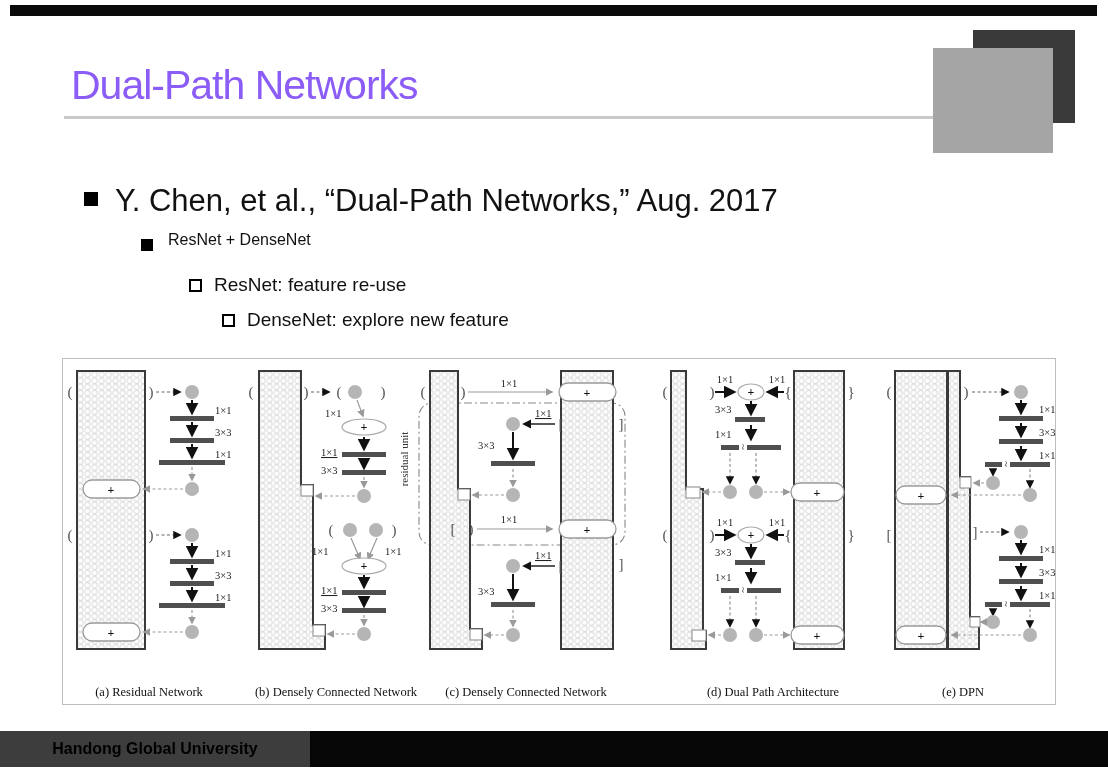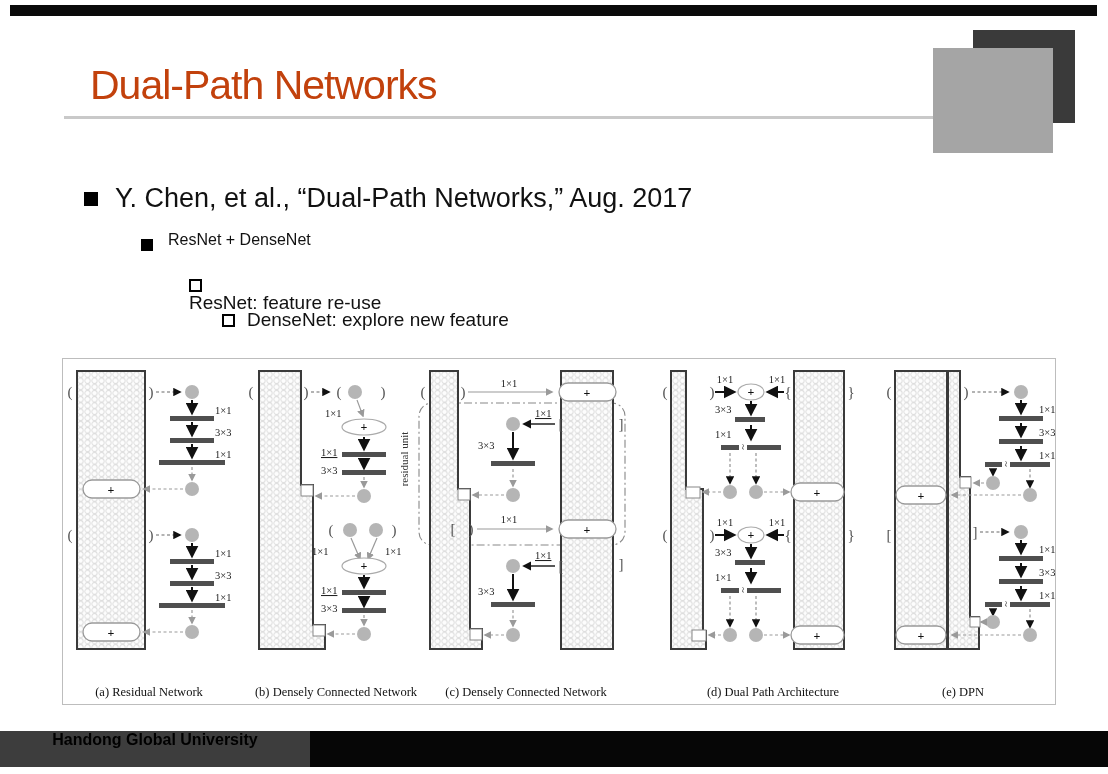--- a/index.html
+++ b/index.html
@@ -2,42 +2,42 @@
 <html><head>
 <meta charset="utf-8">
 <style>
   html,body{margin:0;padding:0;background:#fff;}
   body{width:1108px;height:774px;position:relative;overflow:hidden;
        font-family:"Liberation Sans",sans-serif;color:#111;}
   .abs{position:absolute;}
 
   
   .top-bar{left:10px;top:5px;width:1087px;height:11px;background:#0a0a0a;}
-  .title{left:90px;top:62px;font-size:41px;letter-spacing:-1px;color:#c2410c;white-space:nowrap;}
+  .title{left:71px;top:62px;font-size:41px;letter-spacing:-1px;color:#8b5cf6;white-space:nowrap;}
   .title-underline{left:64px;top:116px;width:869px;height:3px;background:#c9c9c9;}
   .sq-dark{left:973px;top:30px;width:102px;height:93px;background:#3a3a3a;}
   .sq-gray{left:933px;top:48px;width:120px;height:105px;background:#a5a5a5;}
 
   
   .brow{display:flex;align-items:flex-start;white-space:nowrap;}
-  .b1{left:84px;top:183px;font-size:27px;}
+  .b1{left:84px;top:183px;font-size:31px;}
   .b2{left:141px;top:231px;font-size:16px;}
-  .b3a{left:189px;top:274px;font-size:19px;flex-direction:column;}
+  .b3a{left:189px;top:274px;font-size:19px;}
   .b3b{left:189px;top:309px;font-size:19px;padding-left:33px;}
   .sq{flex:0 0 auto;background:#000;}
   .sq-l1{width:14px;height:14px;margin:9px 17px 0 0;}
   .sq-l2{width:12px;height:12px;margin:8px 15px 0 0;}
   .sq-l3{width:9px;height:9px;background:#fff;border:2px solid #000;margin:5px 12px 0 0;}
 
   
   .fig{left:62px;top:358px;width:992px;height:345px;border:1px solid #bdbdbd;background:#fff;}
 
   
   .footer-box{left:0;top:731px;width:310px;height:36px;background:#3d3d3d;
-              display:flex;justify-content:center;}
+              display:flex;align-items:center;justify-content:center;}
   .footer-box span{font-size:16px;font-weight:bold;color:#000;}
   .footer-bar{left:310px;top:731px;width:798px;height:36px;background:#060606;}
 
   
   .band{fill:url(#tex);stroke:#3a3a3a;stroke-width:2;}
   .abk{stroke:#111;stroke-width:2;fill:none;marker-end:url(#mb);}
   .abn{stroke:#111;stroke-width:1.4;fill:none;marker-end:url(#mb);}
   .ag {stroke:#9a9a9a;stroke-width:1.2;fill:none;marker-end:url(#mg);}
   .agd{stroke:#9a9a9a;stroke-width:1.2;fill:none;stroke-dasharray:3 2.5;marker-end:url(#mg);}
   .agb{stroke:#9a9a9a;stroke-width:1.3;fill:none;stroke-dasharray:3 2.5;marker-end:url(#mb);}

